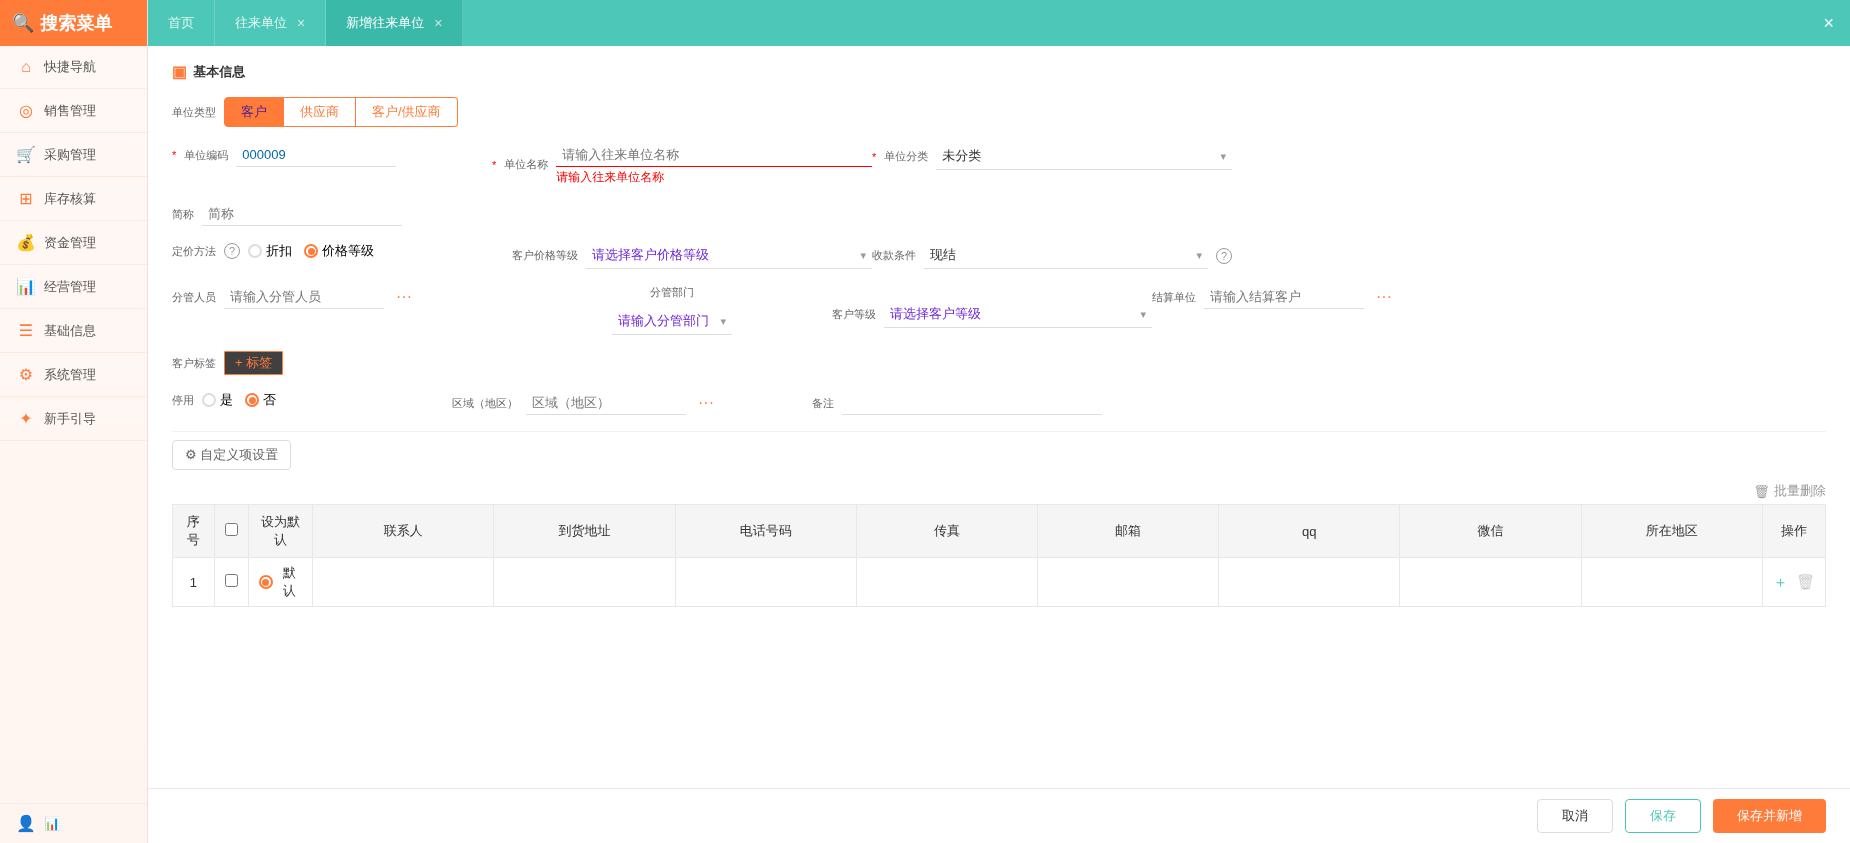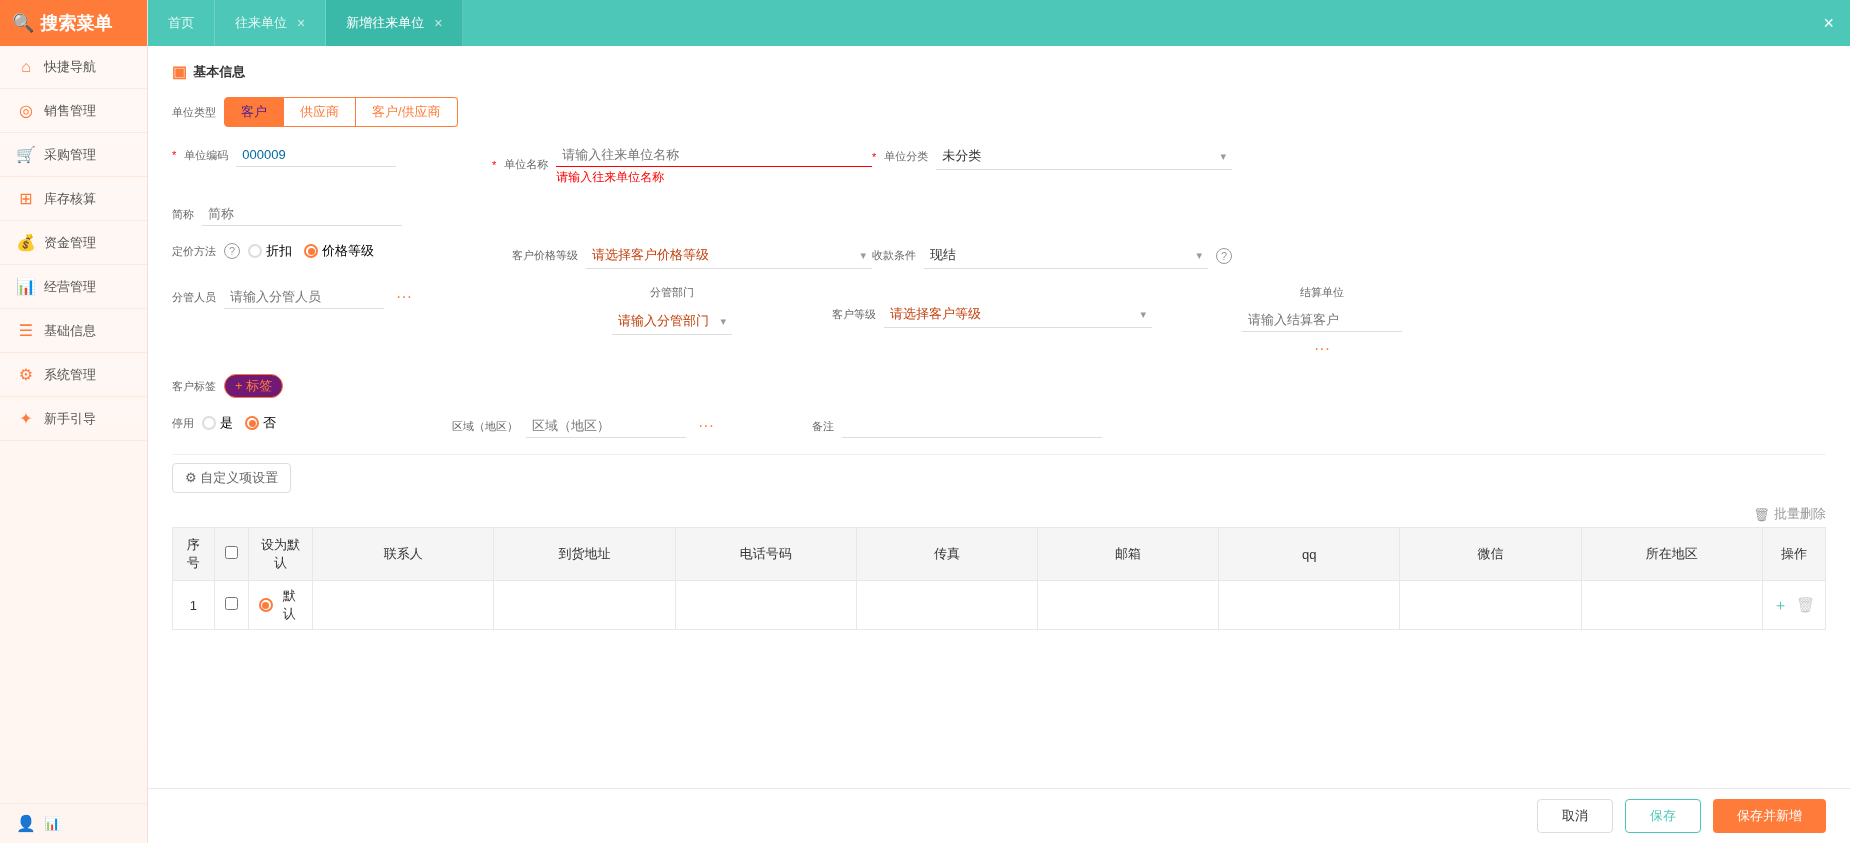--- a/index.html
+++ b/index.html
@@ -163,21 +163,21 @@
       display: flex;
       align-items: center;
       gap: 6px;
       border-bottom: 1px solid #ddd;
       padding: 4px 6px;
       cursor: pointer;
       min-width: 120px;
       flex: 1;
       color: #333;
     }
-    .form-select .placeholder { color: #c2410c; flex: 1; font-family: Liberation Serif, serif; }
+    .form-select .placeholder { color: #6d28d9; flex: 1; font-family: Liberation Serif, serif; }
     .form-select .value { flex: 1; }
     .form-select .arrow { color: #999; font-size: 11px; }
 
     
     .unit-type-group {
       display: flex;
       gap: 0;
     }
     .unit-btn {
       padding: 5px 16px;
@@ -212,25 +212,25 @@
       border-radius: 50%;
     }
 
     
     .tag-add-btn {
       display: inline-flex;
       align-items: center;
       gap: 4px;
       border: 1px solid #ff7b3a;
       color: #ff7b3a;
-      border-radius: 12px;
+      border-radius: 1px;
       padding: 2px 10px;
       cursor: pointer;
       font-size: 13px;
-      background: #701a75;
+      background: #404040;
     }
 
     
     .more-btn {
       color: #ff7b3a;
       cursor: pointer;
       padding: 0 4px;
       font-size: 16px;
     }
 
@@ -518,21 +518,21 @@
           <span class="arrow">▾</span>
         </div>
       </div>
       <div class="form-group" style="max-width:320px;margin-top:16px;">
         <span class="form-label">客户等级</span>
         <div class="form-select">
           <span class="placeholder">请选择客户等级</span>
           <span class="arrow">▾</span>
         </div>
       </div>
-      <div class="form-group" style="max-width:340px;flex-direction:column;">
+      <div class="form-group" style="max-width:340px;">
         <span class="form-label">结算单位</span>
         <input type="text" class="form-input" style="max-width: 160px;" placeholder="请输入结算客户">
         <span class="more-btn">···</span>
       </div>
     </div>
 
     
     <div class="form-row">
       <div class="form-group">
         <span class="form-label">客户标签</span>

